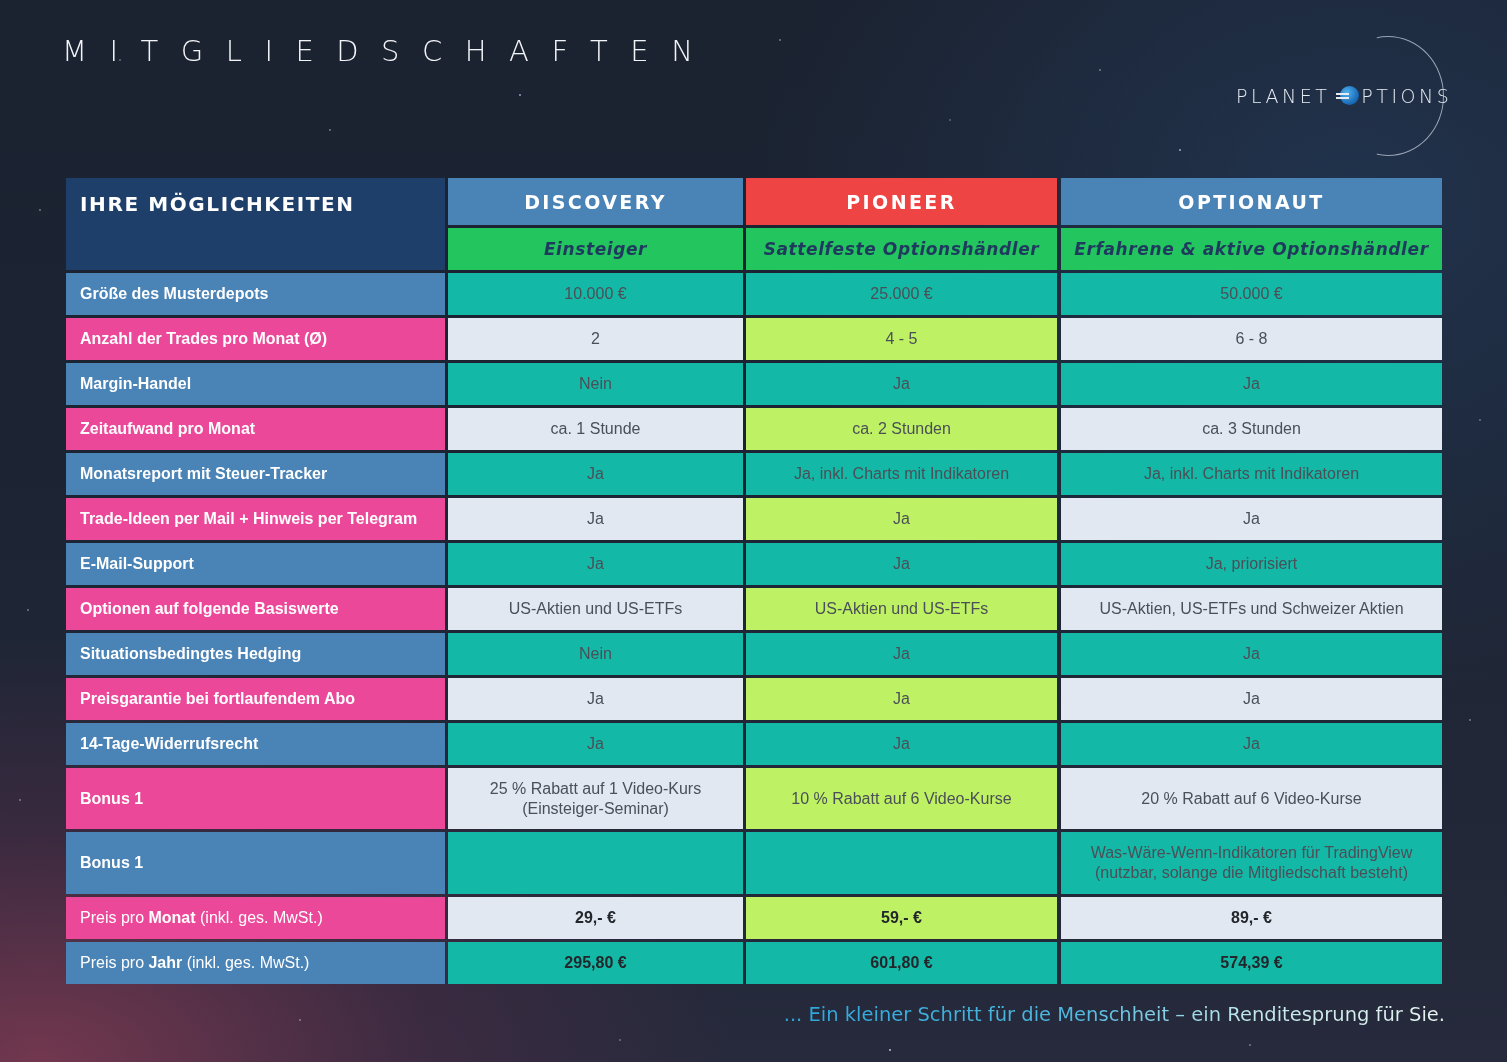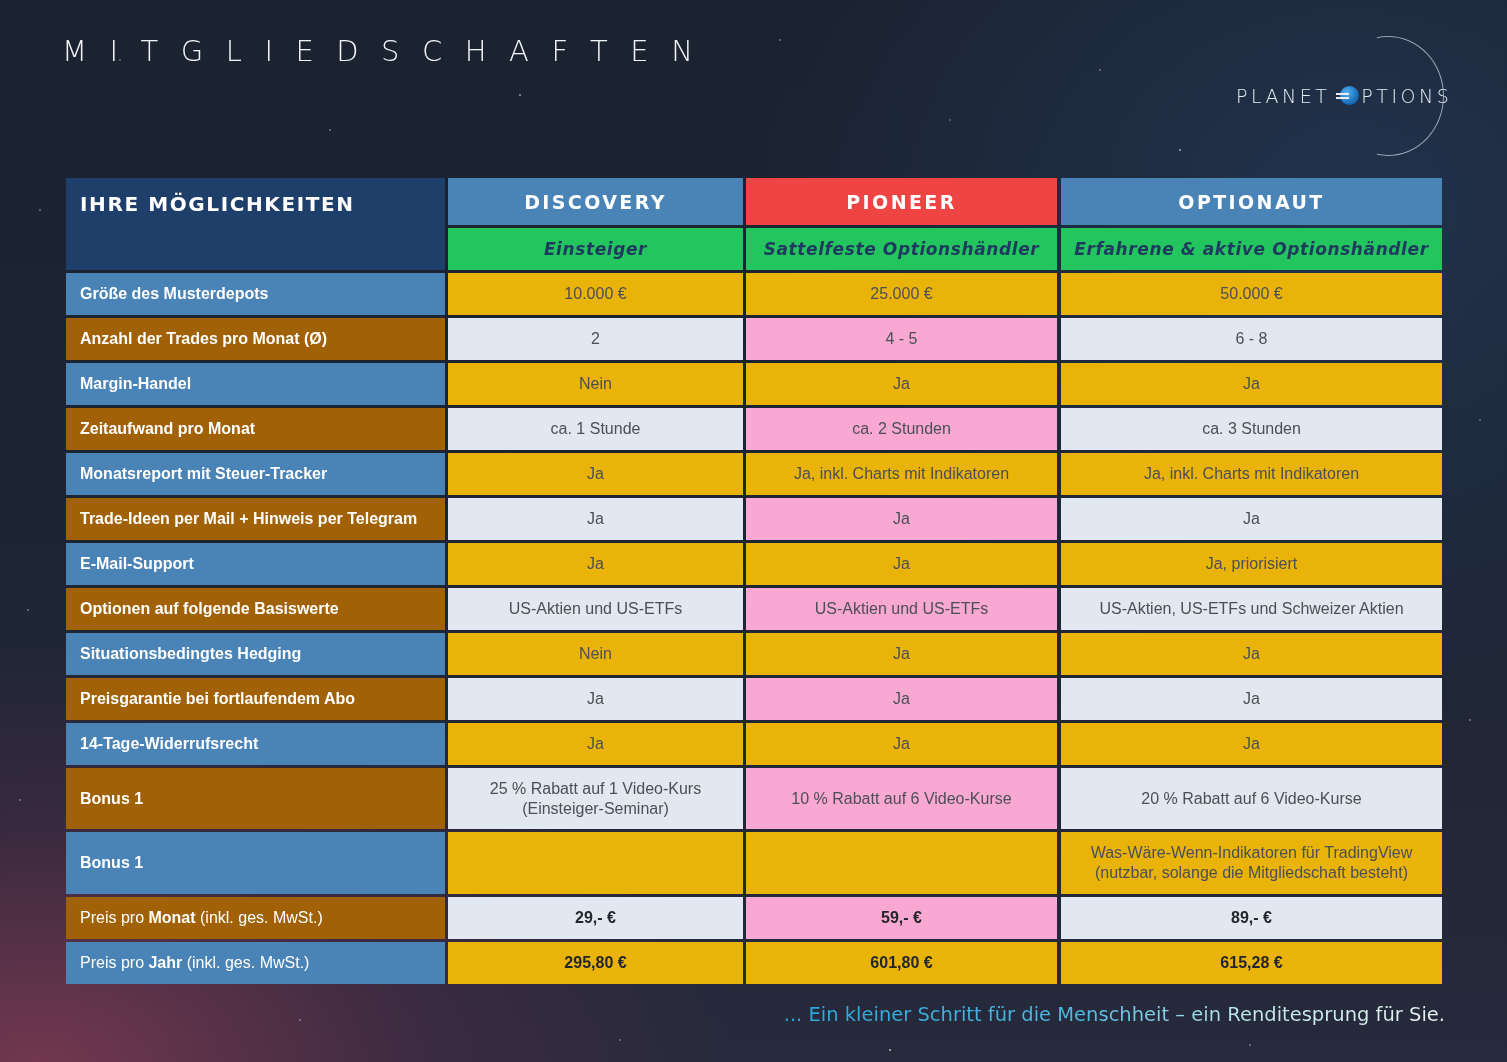--- a/index.html
+++ b/index.html
@@ -76,26 +76,26 @@
   }
   .plan-hdr { color:#fff; font-weight:bold; font-size:19px; letter-spacing:2.4px; font-family:"DejaVu Sans", sans-serif; }
   .plan-light { background:#4a84b6; }
   .plan-dark { background:#ef4444; }
   .plan-sub { background:#22c55e; color:#1f3a5e; font-style:italic; font-weight:bold; font-size:17px; letter-spacing:0.6px; font-family:"DejaVu Sans", sans-serif; }
 
   .lbl { color:#fff; font-size:16px; font-weight:bold; }
   .lbl b { font-weight:bold; }
   .lbl .n { font-weight:normal; }
   .lbl-light { background:#4a83b5; }
-  .lbl-dark { background:#a16207; }
+  .lbl-dark { background:#ec4899; }
 
   .val { color:#4b4f57; font-size:16px; line-height:20px; font-family:"Liberation Sans", sans-serif; }
-  .v-white { background:#eab308; }
+  .v-white { background:#14b8a6; }
   .v-light { background:#e1e8f2; }
-  .v-pioneer { background:#f9a8d4; }
+  .v-pioneer { background:#bef264; }
   .val.price { color:#23262b; font-weight:bold; font-size:16px; }
 
   .tagline {
     position:absolute; right:62px; top:1003px; font-size:19.5px; font-family:"DejaVu Sans", sans-serif;
     background:linear-gradient(90deg, #2aa7dc 0%, #52b9df 45%, #bfe7ea 70%, #e8f4f0 100%);
     -webkit-background-clip:text; background-clip:text; color:transparent;
   }
 </style>
 </head>
 <body>
@@ -227,17 +227,17 @@
   </div>
 
   <div class="row" style="top:764px;height:42px;width:1376px;">
     <div class="cell c0 lbl lbl-light">
       <span class="n" style="white-space:pre;">Preis pro </span>
       <b>Jahr</b>
       <span class="n" style="white-space:pre;"> (inkl. ges. MwSt.)</span>
     </div>
     <div class="cell c1 val price v-white">295,80 €</div>
     <div class="cell c2 val price v-white">601,80 €</div>
-    <div class="cell c3 val price v-white">615,28 €</div>
+    <div class="cell c3 val price v-white">574,39 €</div>
   </div>
 </div>
 
 <div class="tagline">... Ein kleiner Schritt für die Menschheit – ein Renditesprung für Sie.</div>
 
 </body></html>

